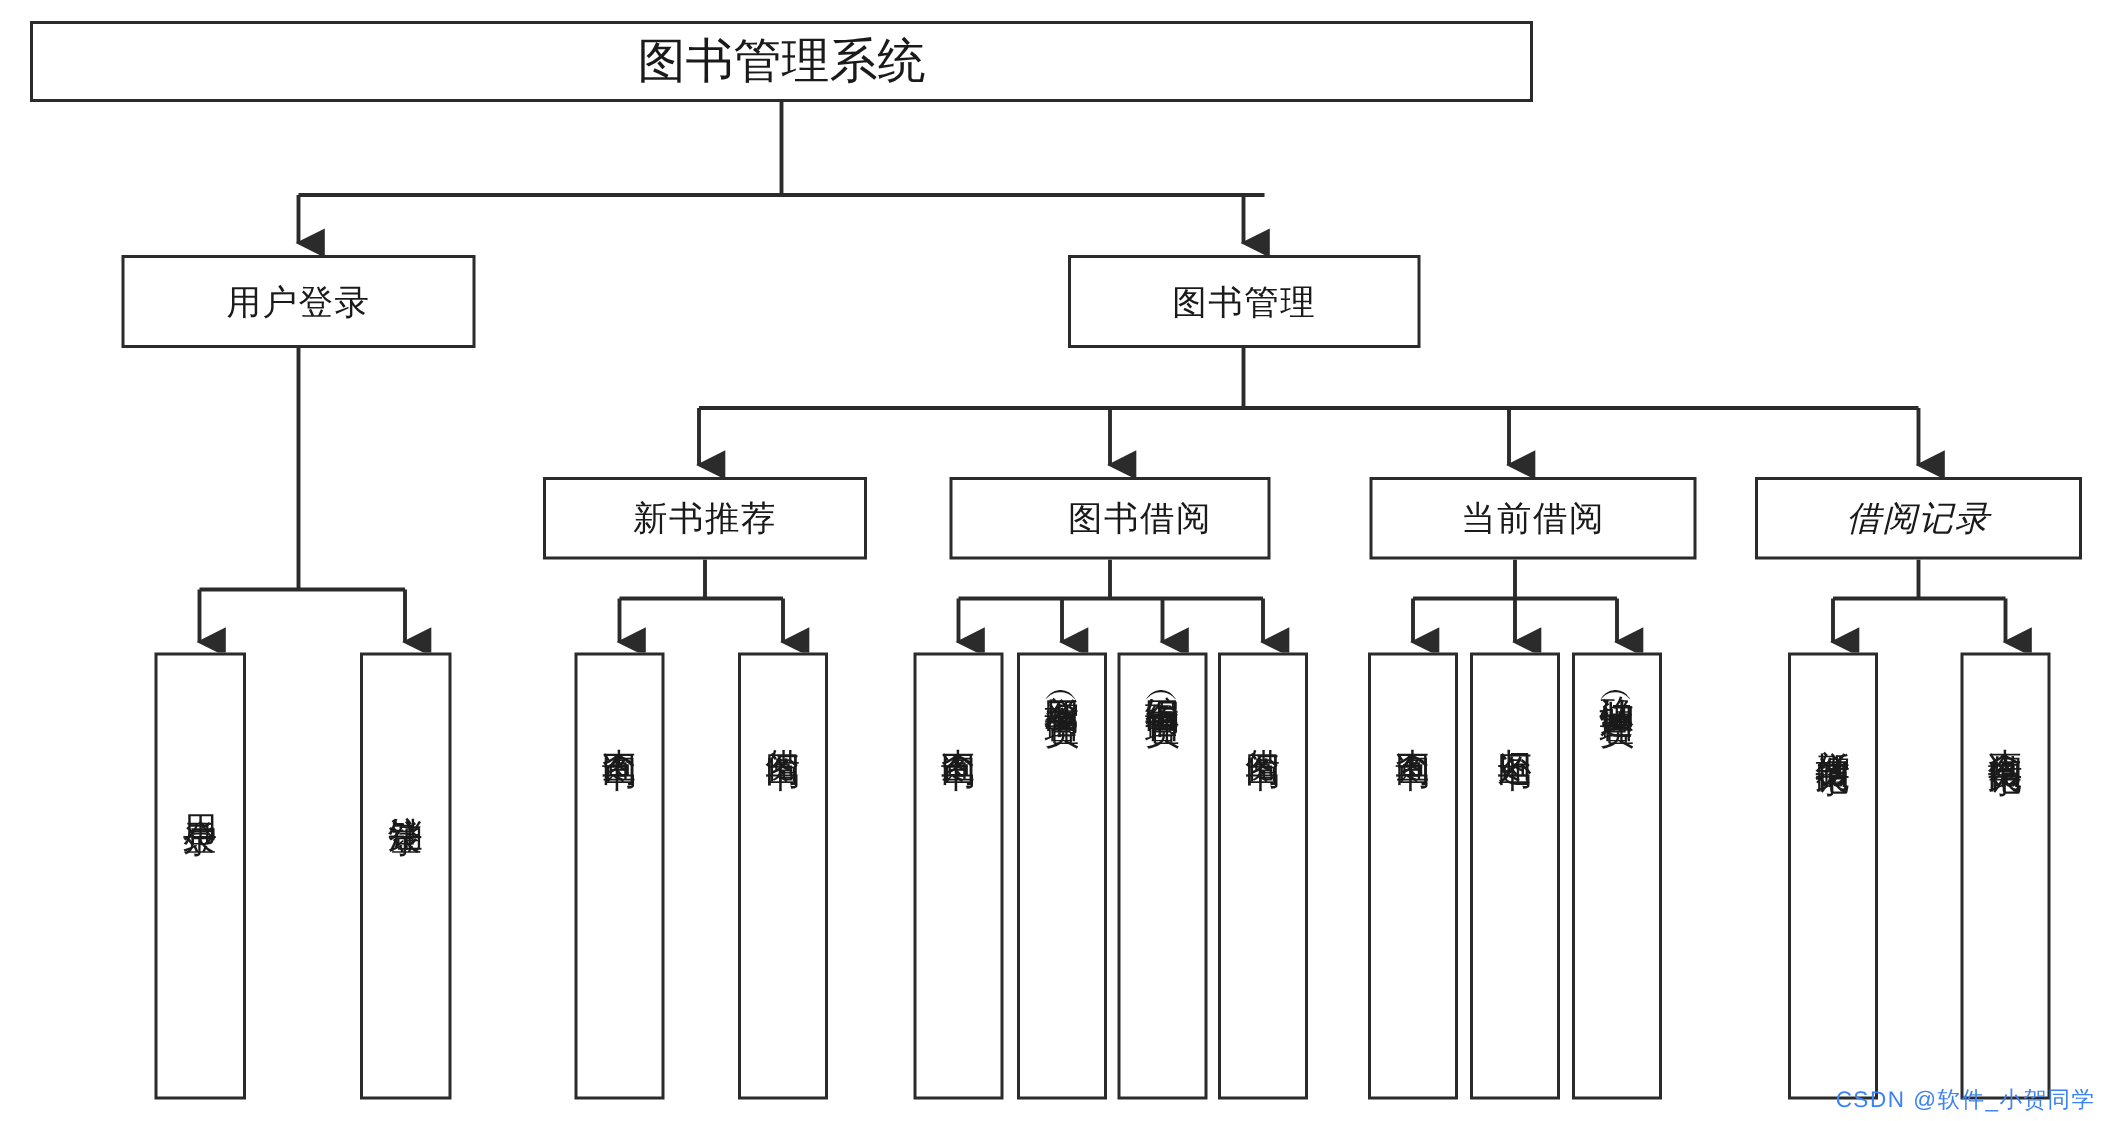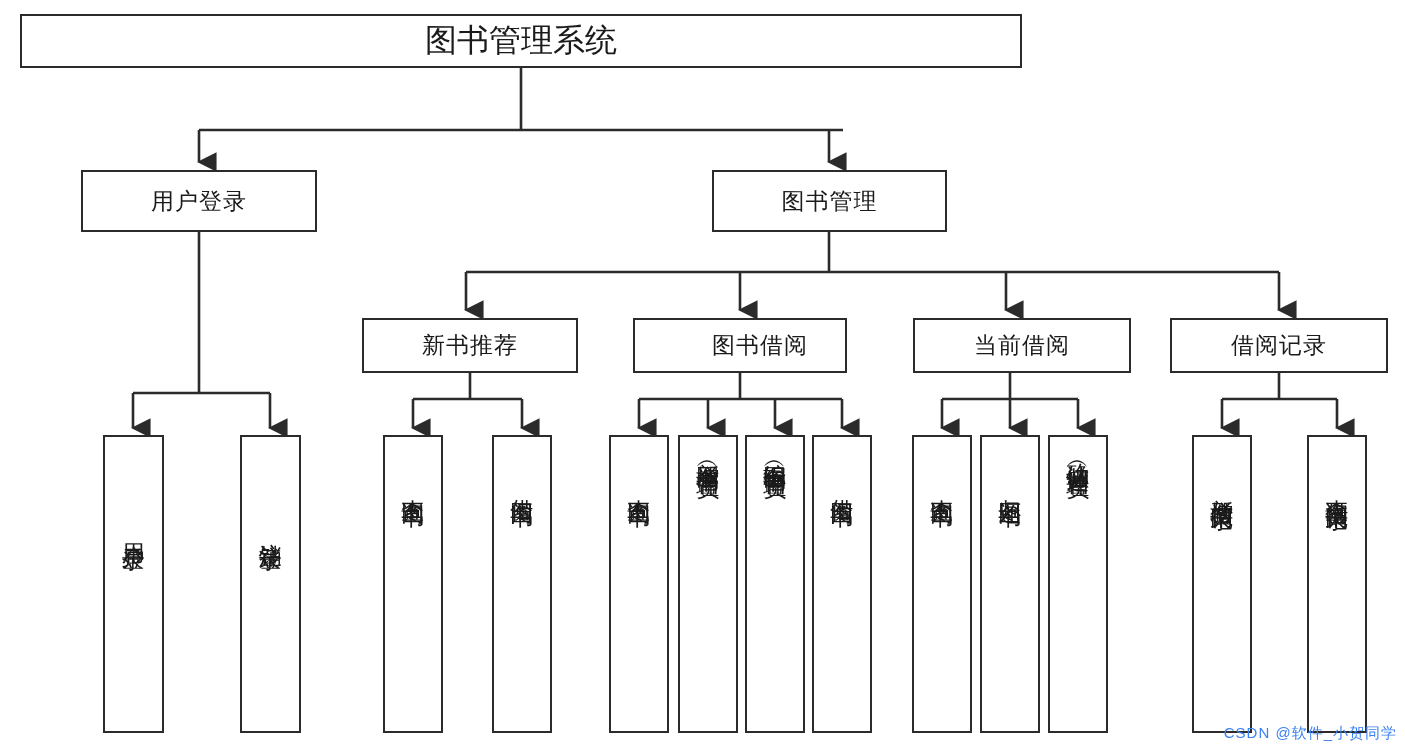--- a/index.html
+++ b/index.html
@@ -79,21 +79,21 @@
   </svg>
 
   <div class="node root" style="left:20px;top:14px;width:1002px;height:54px;">图书管理系统</div>
 
   <div class="node h" style="left:81px;top:170px;width:236px;height:62px;">用户登录</div>
   <div class="node h" style="left:362px;top:318px;width:216px;height:55px;">新书推荐</div>
 
   <div class="node h" style="left:712px;top:170px;width:235px;height:62px;">图书管理</div>
   <div class="node h" style="left:633px;top:318px;width:214px;height:55px;padding-left:40px;">图书借阅</div>
   <div class="node h" style="left:901px;top:318px;width:218px;height:55px;margin-left:12px;">当前借阅</div>
-  <div class="node h" style="left:1170px;top:318px;width:218px;height:55px;">借阅记录</div>
+  <div class="node h" style="left:1170px;top:318px;width:218px;height:55px;font-style:italic;">借阅记录</div>
 
   <div class="leaf mid" style="left:103px;top:435px;width:61px;height:298px;">
     <span class="vtext">用户登录</span>
   </div>
   <div class="leaf mid" style="left:240px;top:435px;width:61px;height:298px;">
     <span class="vtext">注销登录</span>
   </div>
 
   <div class="leaf mid2" style="left:383px;top:435px;width:60px;height:298px;">
     <span class="vtext">查询图书</span>

